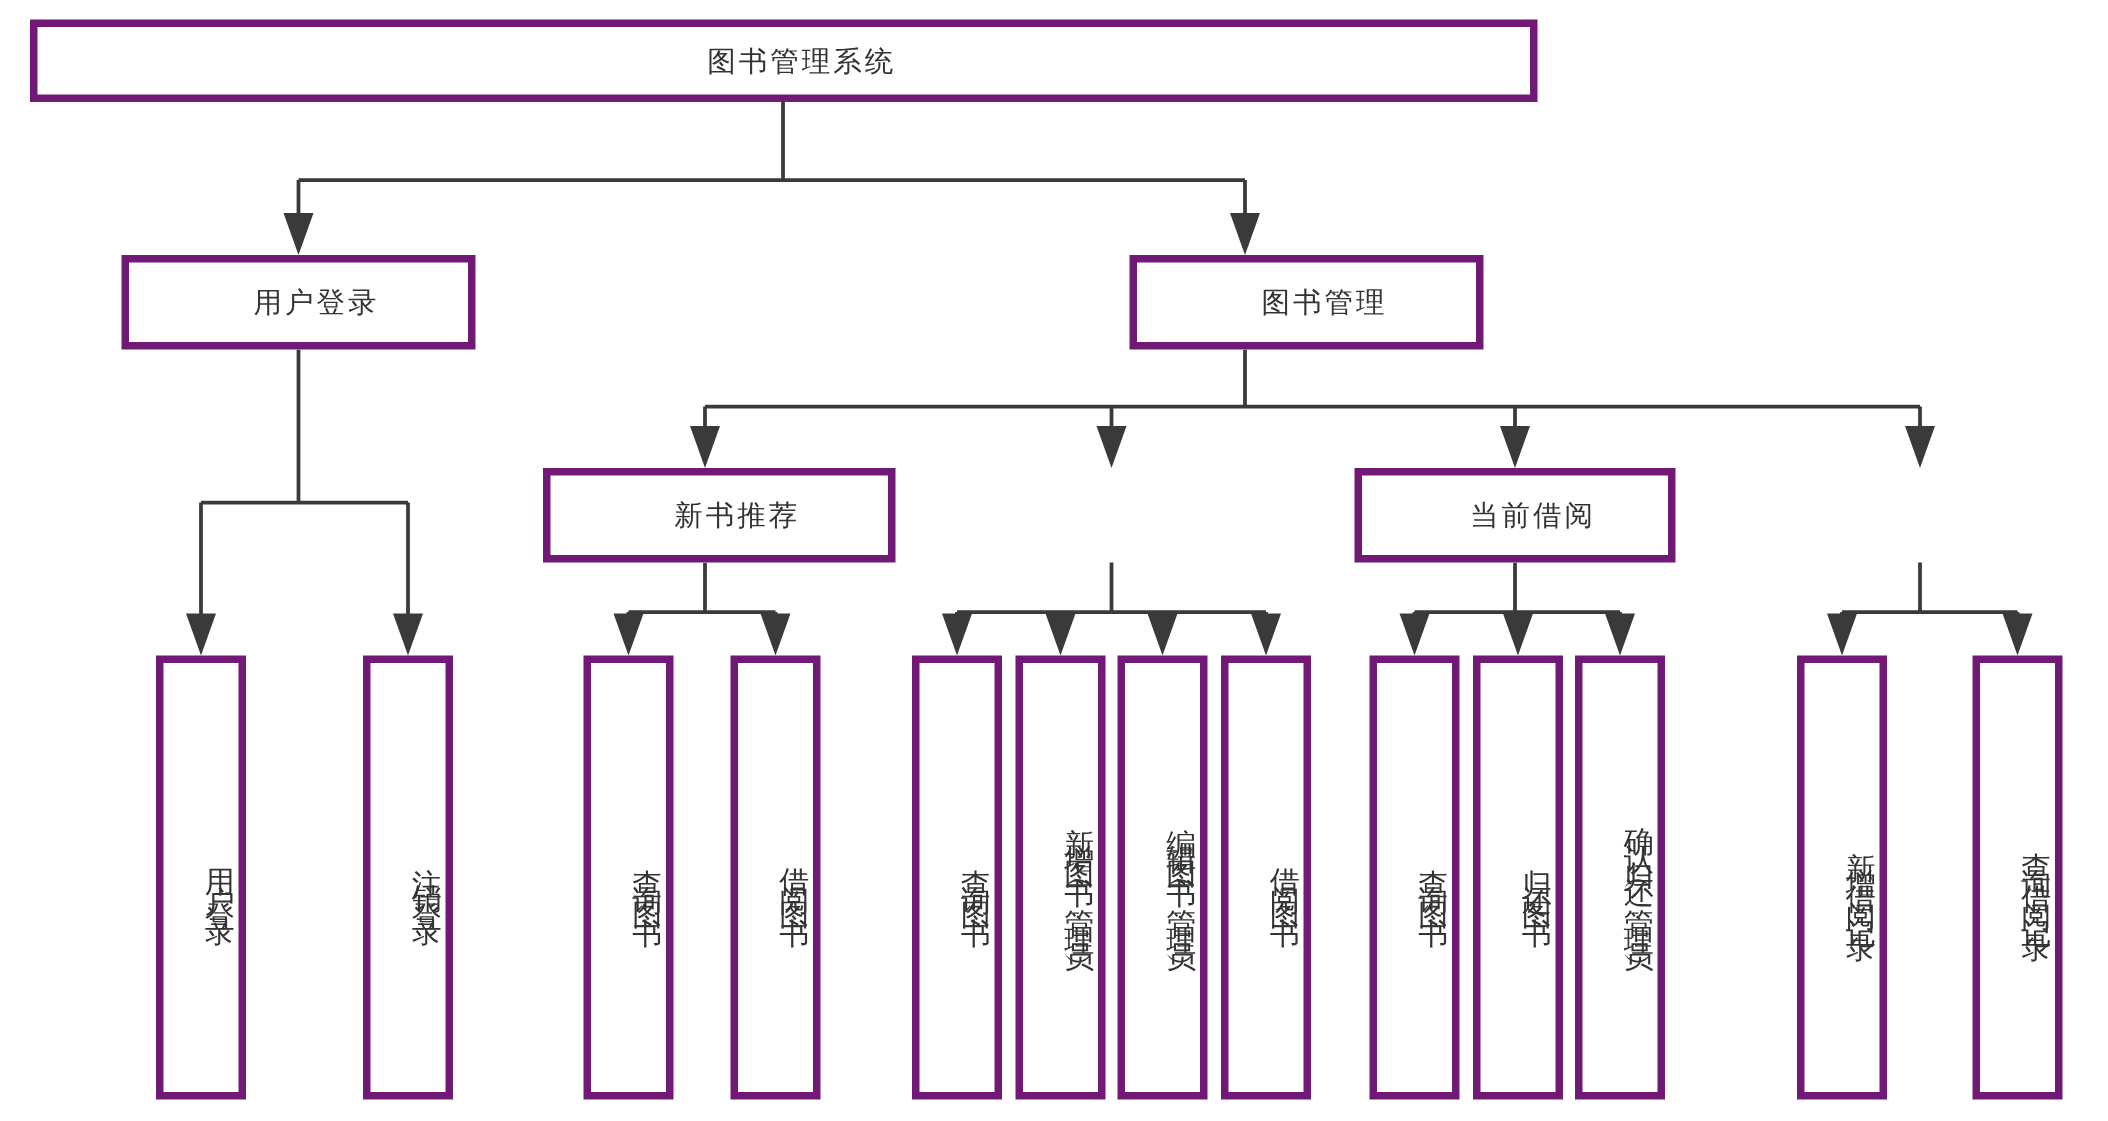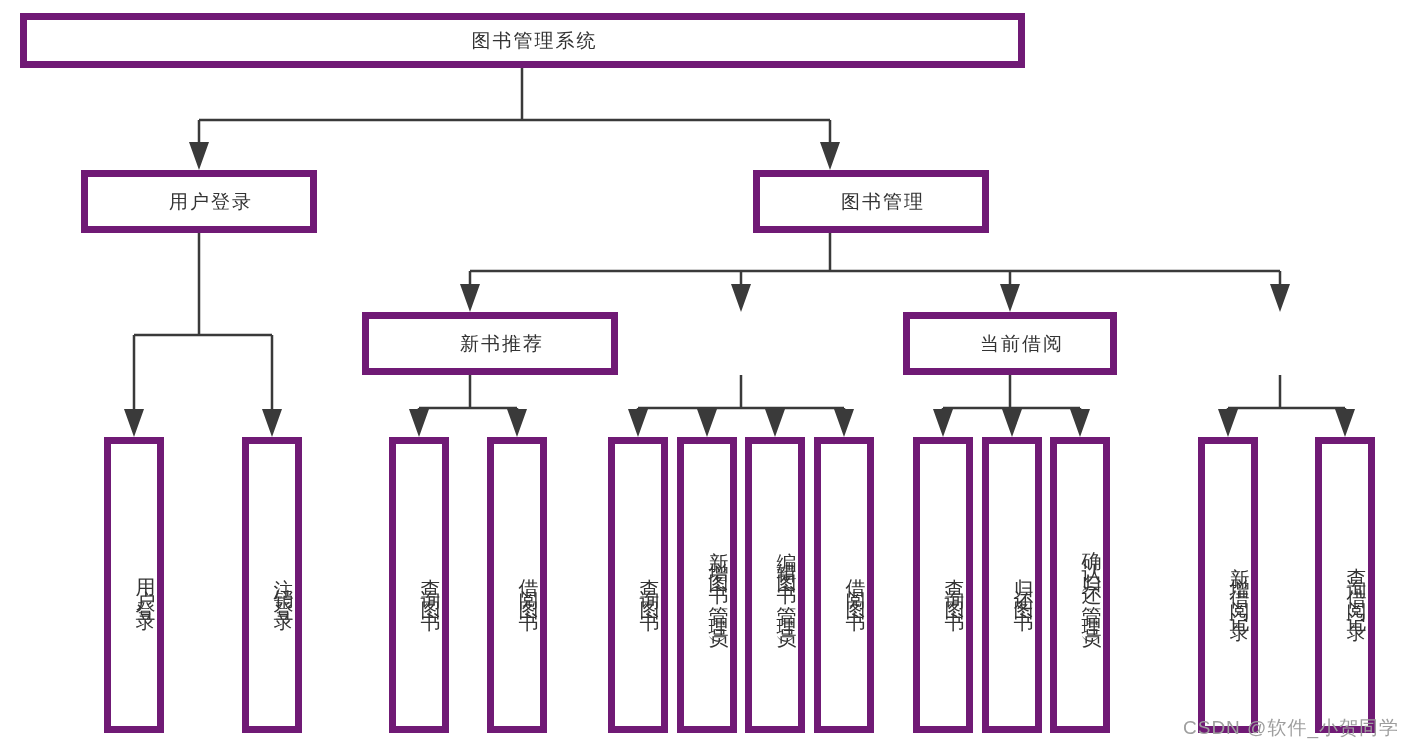--- a/index.html
+++ b/index.html
@@ -14,21 +14,21 @@
   #wires {
     position: absolute;
     left: 0; top: 0;
     width: 1405px; height: 747px;
     z-index: 1;
   }
   .node {
     position: absolute;
     box-sizing: border-box;
     background: #ffffff;
-    border: 7px solid #701a75;
+    border: 5px solid #701a75;
     color: #333333;
     display: flex;
     align-items: center;
     justify-content: center;
     z-index: 2;
     padding-left: 24px;
   }
   .hnode {
     font-size: 19px;
     letter-spacing: 2px;
@@ -99,35 +99,34 @@
                            M1070 409 L1090 409 L1080 437 Z
                            M1218 409 L1238 409 L1228 437 Z
                            M1335 409 L1355 409 L1345 437 Z"></path>
   </svg>
 
   <div class="node hnode root">图书管理系统</div>
 
   <div class="node hnode lvl2" style="left:81px;">用户登录</div>
   <div class="node hnode lvl2" style="left:712px;margin-left:41px;">图书管理</div>
 
-  <div class="node hnode lvl3" style="left:362px;width:256px;">新书推荐</div>
+  <div class="node hnode lvl3" style="left:362px;width:235px;">新书推荐</div>
   <div class="node hnode lvl3" style="left:903px;width:214px;">当前借阅</div>
 
   <div class="node vnode" style="left:104px;">用户登录</div>
   <div class="node vnode" style="left:242px;">注销登录</div>
 
   <div class="node vnode" style="left:389px;">查询图书</div>
   <div class="node vnode" style="left:487px;">借阅图书</div>
 
   <div class="node vnode" style="left:608px;">查询图书</div>
   <div class="node vnode" style="left:677px;">新增图书（管理员）</div>
   <div class="node vnode" style="left:745px;">编辑图书（管理员）</div>
   <div class="node vnode" style="left:814px;">借阅图书</div>
 
   <div class="node vnode" style="left:913px;">查询图书</div>
   <div class="node vnode" style="left:982px;">归还图书</div>
   <div class="node vnode" style="left:1050px;">确认归还（管理员）</div>
 
   <div class="node vnode" style="left:1198px;">新增借阅记录</div>
   <div class="node vnode" style="left:1315px;">查询借阅记录</div>
 
-  <div class="wm">CSDN @软件_小贺同学</div>
 </div>
 
 </body></html>

